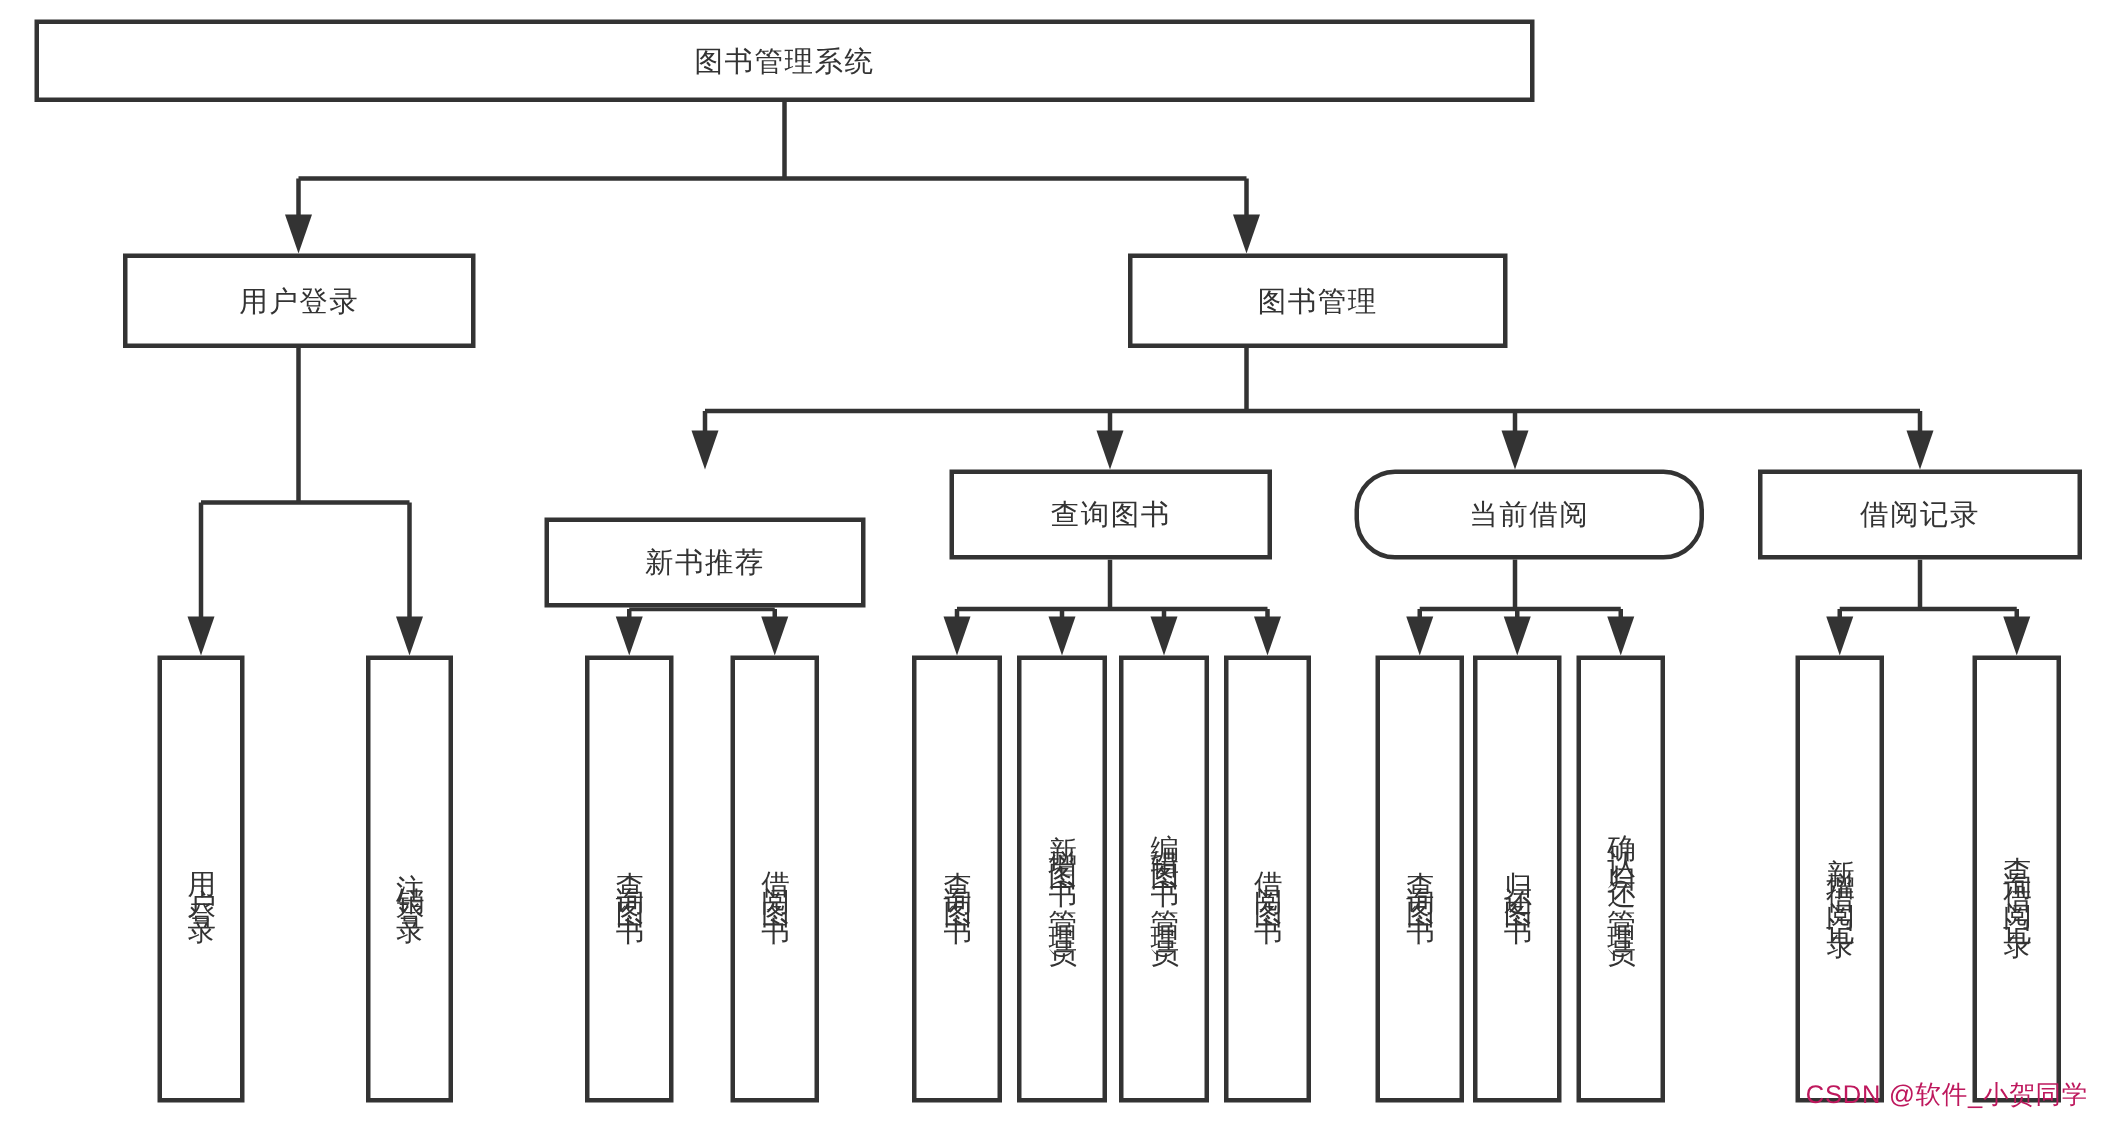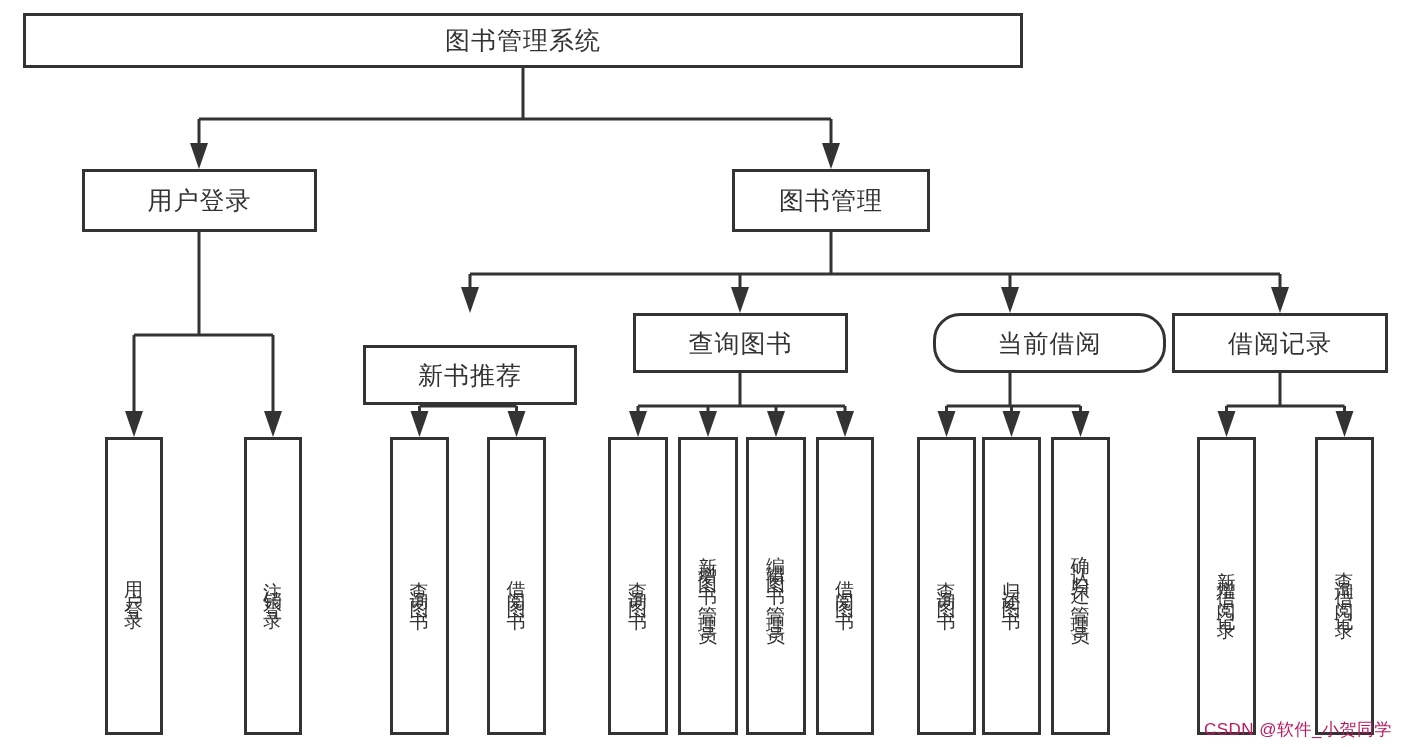--- a/index.html
+++ b/index.html
@@ -21,39 +21,39 @@
     box-sizing: border-box;
     background: #ffffff;
     border: 3px solid #333333;
     display: flex;
     align-items: center;
     justify-content: center;
     color: #333333;
     z-index: 2;
   }
   .hnode span {
-    font-size: 25px;
+    font-size: 19px;
     letter-spacing: 1px;
     white-space: nowrap;
   }
   .vnode span {
     writing-mode: vertical-rl;
     text-orientation: mixed;
     font-size: 19px;
     line-height: 1;
     letter-spacing: 10px;
     white-space: nowrap;
   }
   .root   { left: 23px;  top: 13px;  width: 1000px; height: 55px; }
   .l2a    { left: 82px;  top: 169px; width: 235px;  height: 63px; }
-  .l2b    { left: 732px; top: 169px; width: 198px;  height: 63px; }
+  .l2b    { left: 752px; top: 169px; width: 253px;  height: 63px; }
   .l3     { top: 313px;  height: 60px; }
   .l3a    { left: 363px; width: 214px; margin-top: 32px; }
   .l3b    { left: 633px; width: 215px; }
-  .l3c    { left: 933px; width: 233px; border-radius: 27px; }
+  .l3c    { left: 903px; width: 233px; border-radius: 27px; }
   .l3d    { left: 1172px; width: 216px; }
   .leaf   { top: 437px; height: 298px; }
   .lf1  { left: 105px;  width: 58px; }
   .lf2  { left: 244px;  width: 58px; }
   .lf3  { left: 390px;  width: 59px; }
   .lf4  { left: 487px;  width: 59px; }
   .lf5  { left: 608px;  width: 60px; }
   .lf6  { left: 678px;  width: 60px; }
   .lf7  { left: 746px;  width: 60px; }
   .lf8  { left: 816px;  width: 58px; }

